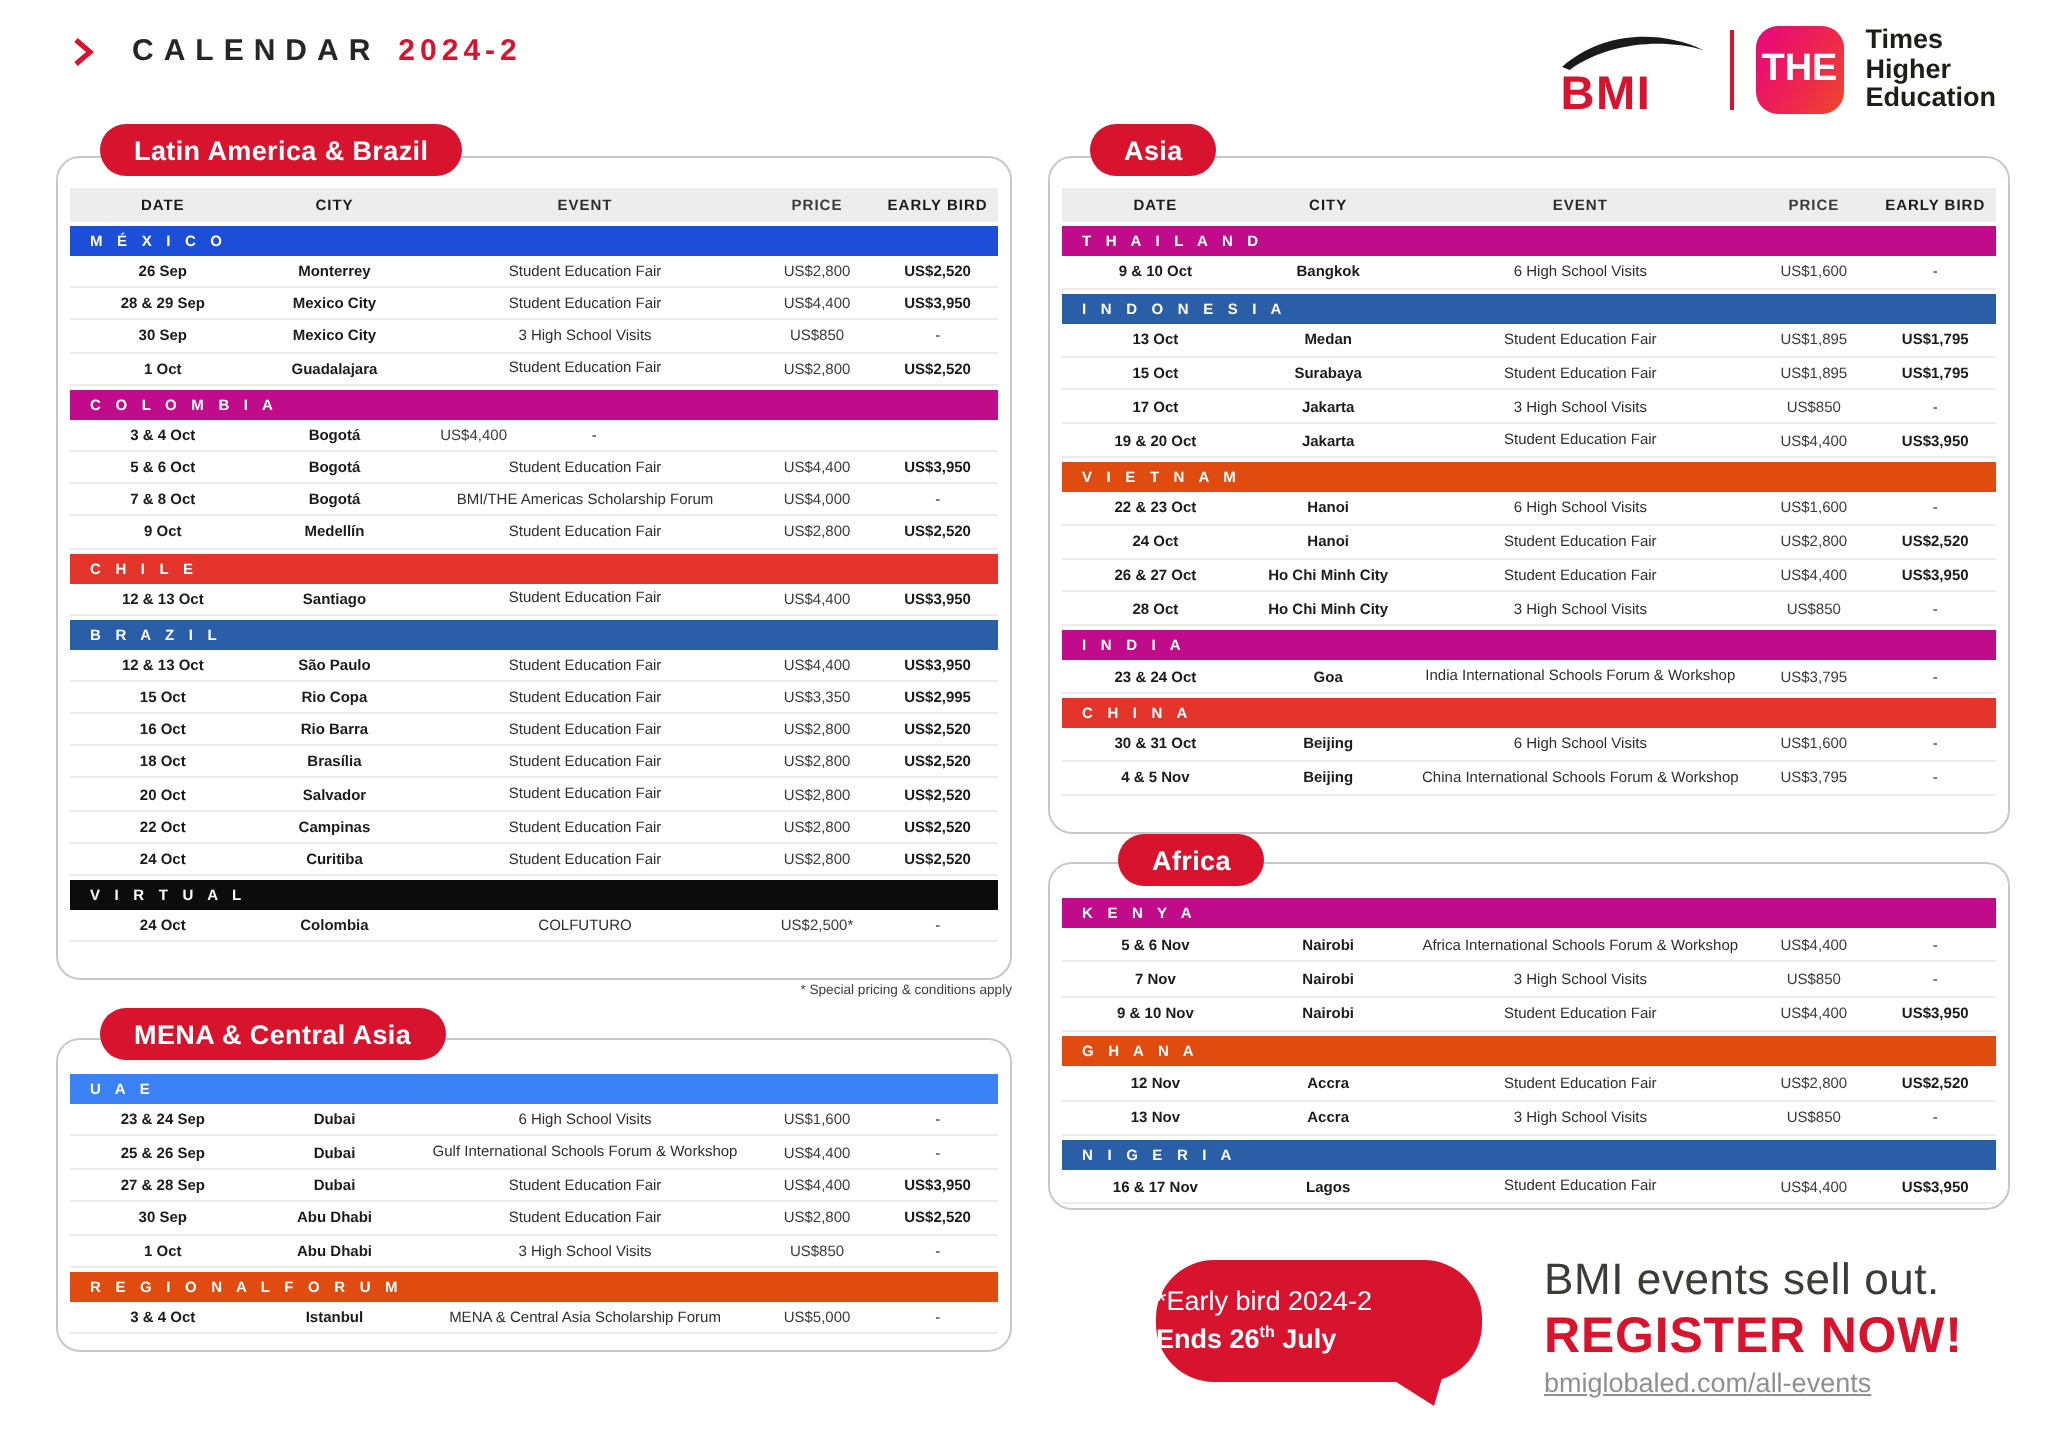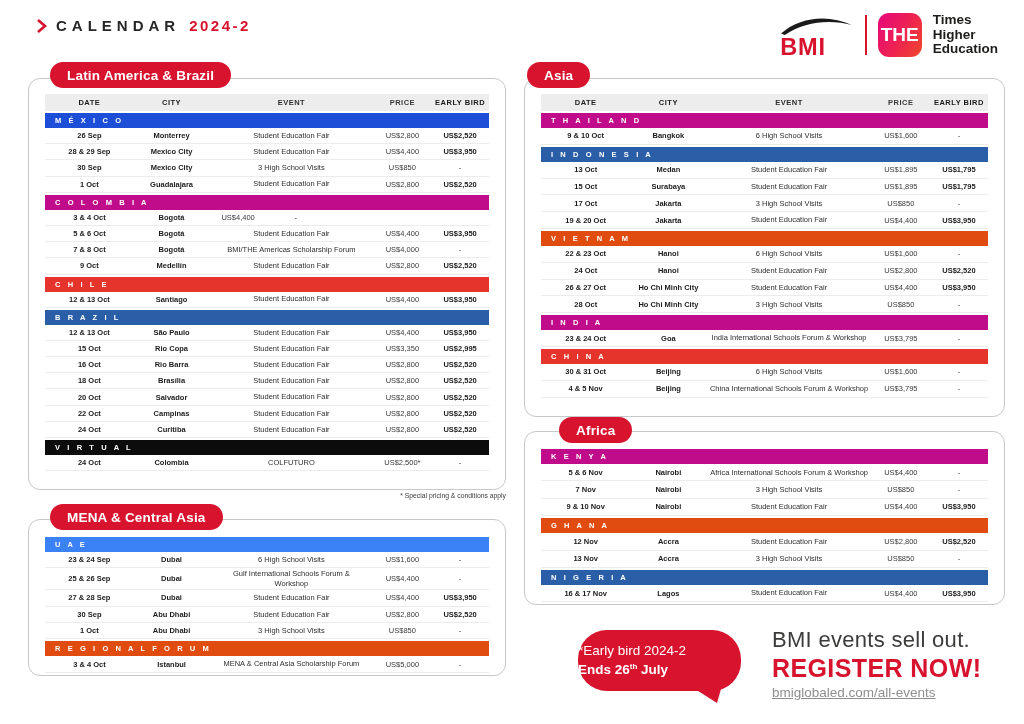--- a/index.html
+++ b/index.html
@@ -2,58 +2,58 @@
 <html style="--accent: #d8132d; --link-gray: #8f8f8f;"><head>
 <meta charset="utf-8">
 <style>
   html,body{margin:0;padding:0;background:#fff;}
   .page{position:relative;width:1024px;height:724px;overflow:hidden;background:#fff;
         font-family:"Liberation Sans",sans-serif;}
 
   
   .hdr{position:absolute;top:17px;left:36px;display:flex;align-items:center;gap:9px;}
   .chev{width:11px;height:16px;}
-  .cal-word{font-size:15px;font-weight:bold;letter-spacing:5px;color:#262626;}
+  .cal-word{font-size:15px;font-weight:bold;letter-spacing:5px;color:#262626;margin-left:10px;}
   .cal-term{font-size:15px;font-weight:bold;letter-spacing:2.5px;color:var(--accent);}
 
   .logos{position:absolute;top:12px;right:26px;display:flex;align-items:center;gap:11px;}
   .bmi-svg{width:76px;height:46px;}
   .logo-div{width:2px;height:40px;background:var(--accent);}
   .the-tile{width:44px;height:44px;border-radius:11px;color:#fff;font-weight:bold;font-size:19px;
             display:flex;align-items:center;justify-content:center;
             background:linear-gradient(120deg,#e5067e 0%,#ee2450 55%,#f0482a 100%);}
   .the-cap{font-size:13.5px;font-weight:bold;color:#1d1d1b;line-height:1.08;}
 
   
   .panel{position:absolute;}
   .pill{position:absolute;z-index:2;height:26px;border-radius:14px;background:var(--accent);
         color:#fff;font-size:13.5px;font-weight:bold;display:inline-flex;align-items:center;
         padding:0 17px;white-space:nowrap;letter-spacing:.2px;}
   .card{position:absolute;left:0;top:0;right:0;bottom:0;background:#fff;border:1px solid #c8c8c8;
-        border-radius:12px;padding:15px 16px 0;box-sizing:border-box;overflow:hidden;}
+        border-radius:12px;padding:15px 6px 0;box-sizing:border-box;overflow:hidden;}
 
   .cols{display:flex;align-items:center;height:17px;background:#ededed;
         font-size:7.5px;font-weight:bold;color:#141414;letter-spacing:.5px;}
   .bar{margin-top:2px;height:15px;display:flex;align-items:center;padding-left:10px;
        color:#fff;font-size:7.5px;font-weight:bold;letter-spacing:2.6px;box-sizing:border-box;}
   .row{display:flex;align-items:center;min-height:var(--rowh,15.2px);
        border-bottom:1px solid #ececec;font-size:7.5px;color:#222;}
   .cell{text-align:center;box-sizing:border-box;}
   .cell.date{width:20%;font-weight:bold;color:#1b1b1b;}
   .cell.city{width:17%;font-weight:bold;color:#1b1b1b;}
   .cell.event{width:37%;line-height:1.25;color:#2e2e2e;padding:1px 6px;}
   .cell.price{width:13%;color:#3a3a3a;}
   .cell.early{width:13%;color:#1b1b1b;}
   .cell.early.bold{font-weight:bold;}
   .panel.nowrap-event .cell.event{white-space:nowrap;padding:1px 0;}
 
   .panel-latam{left:28px;top:78px;width:478px;height:412px;--rowh:15.2px;}
   .panel-latam .pill{left:22px;top:-16px;}
   .panel-asia{left:524px;top:78px;width:481px;height:339px;--rowh:15.8px;}
-  .panel-asia .pill{left:3px;top:-16px;}
+  .panel-asia .pill{left:21px;top:-16px;}
   .panel-mena{left:28px;top:519px;width:478px;height:157px;--rowh:15.4px;}
   .panel-mena .pill{left:22px;top:-15px;}
   .panel-africa{left:524px;top:431px;width:481px;height:174px;--rowh:16.4px;}
   .panel-africa .pill{left:35px;top:-14px;}
 
   .footnote{position:absolute;left:300px;top:492px;width:206px;text-align:right;
             font-size:6.8px;color:#3c3c3c;}
 
   
   .bubble{position:absolute;left:578px;top:630px;width:163px;height:61px;background:var(--accent);

